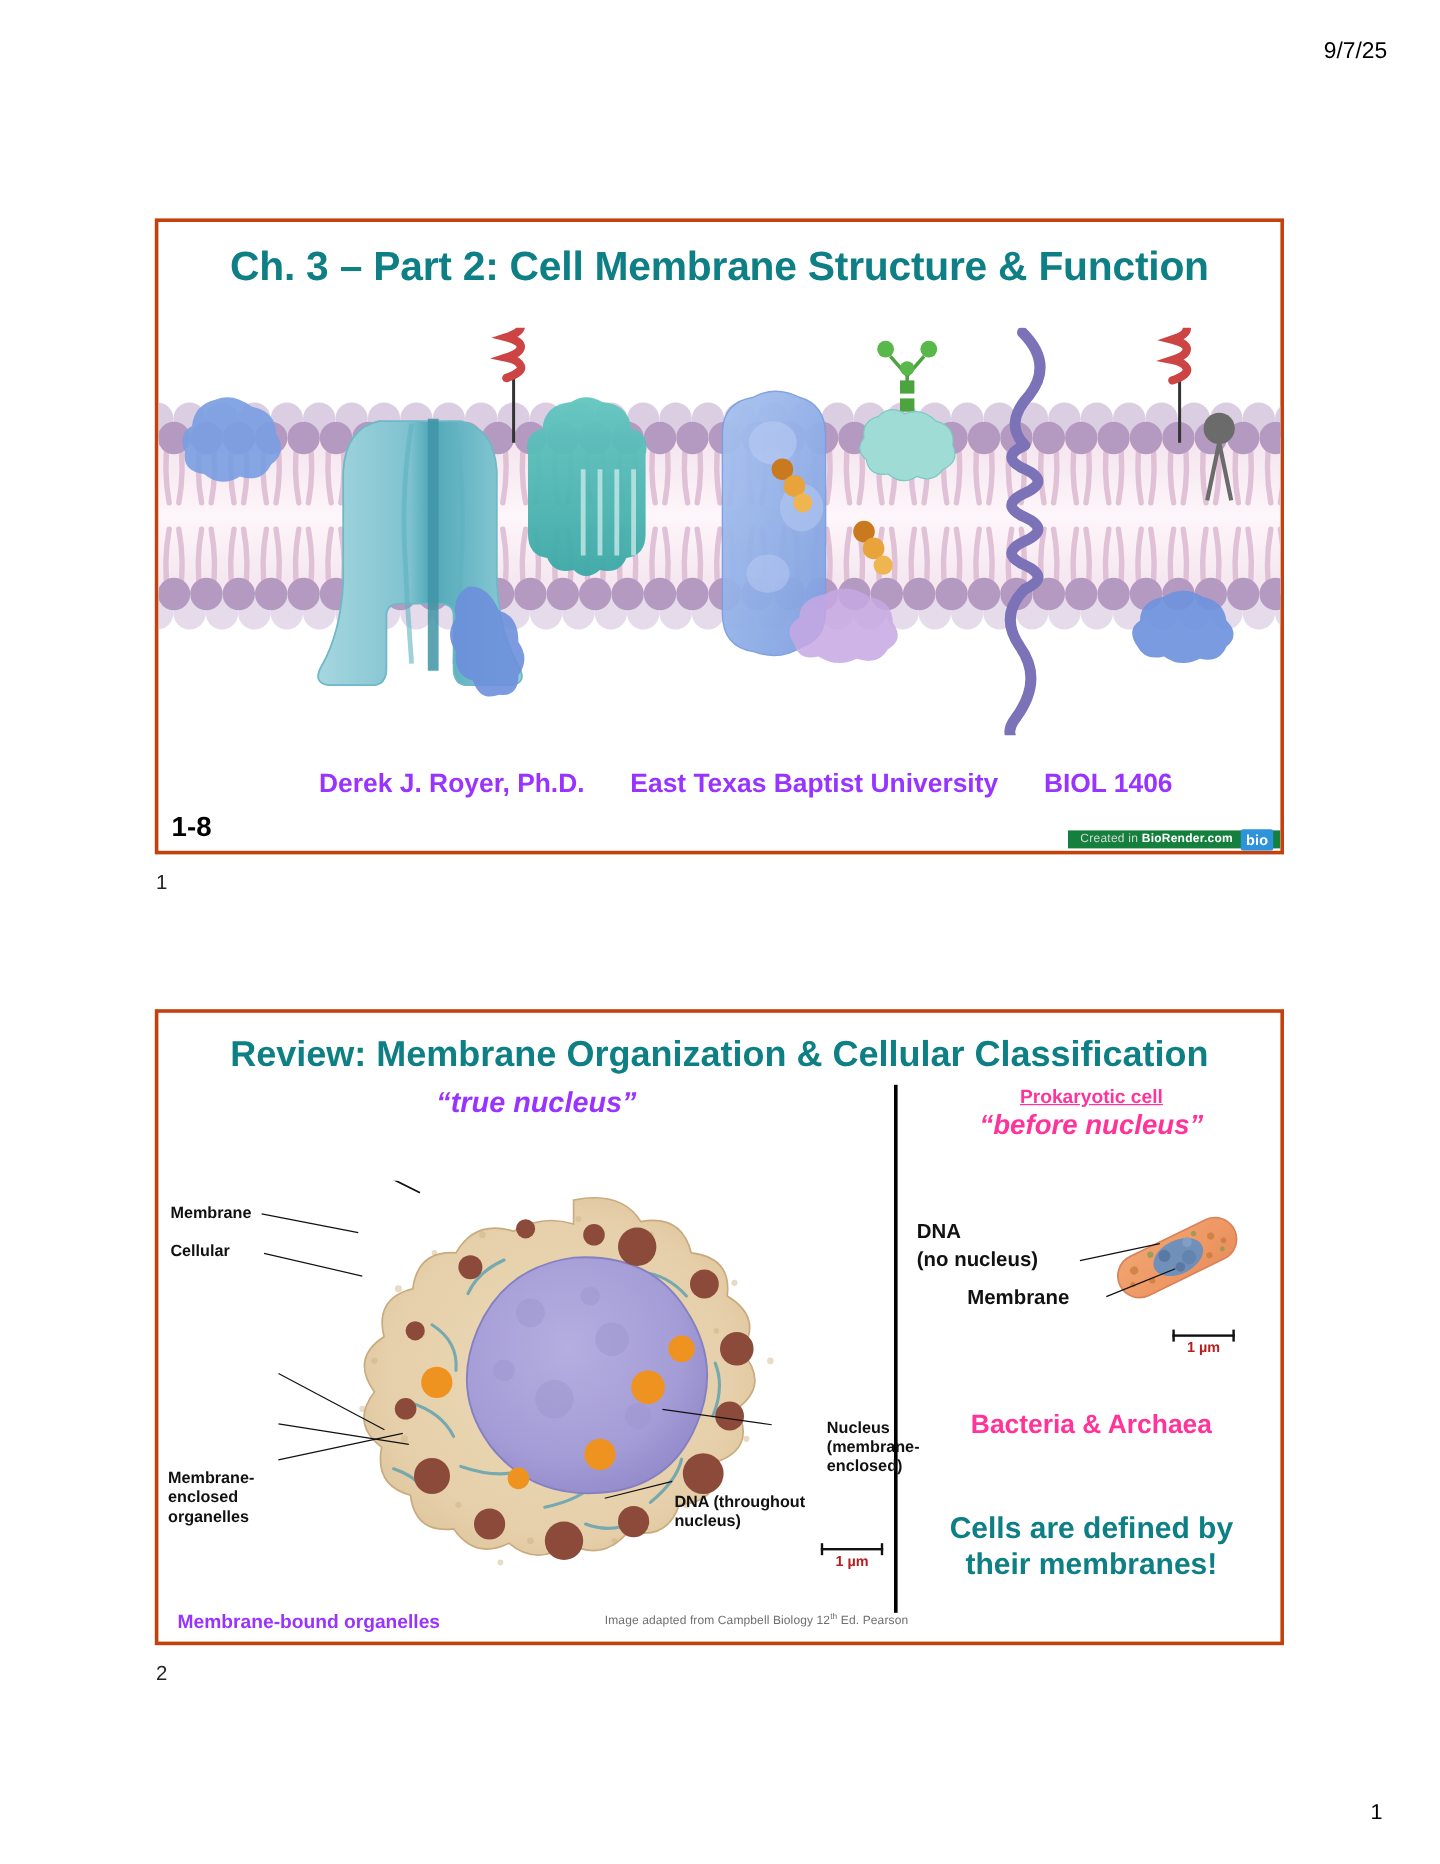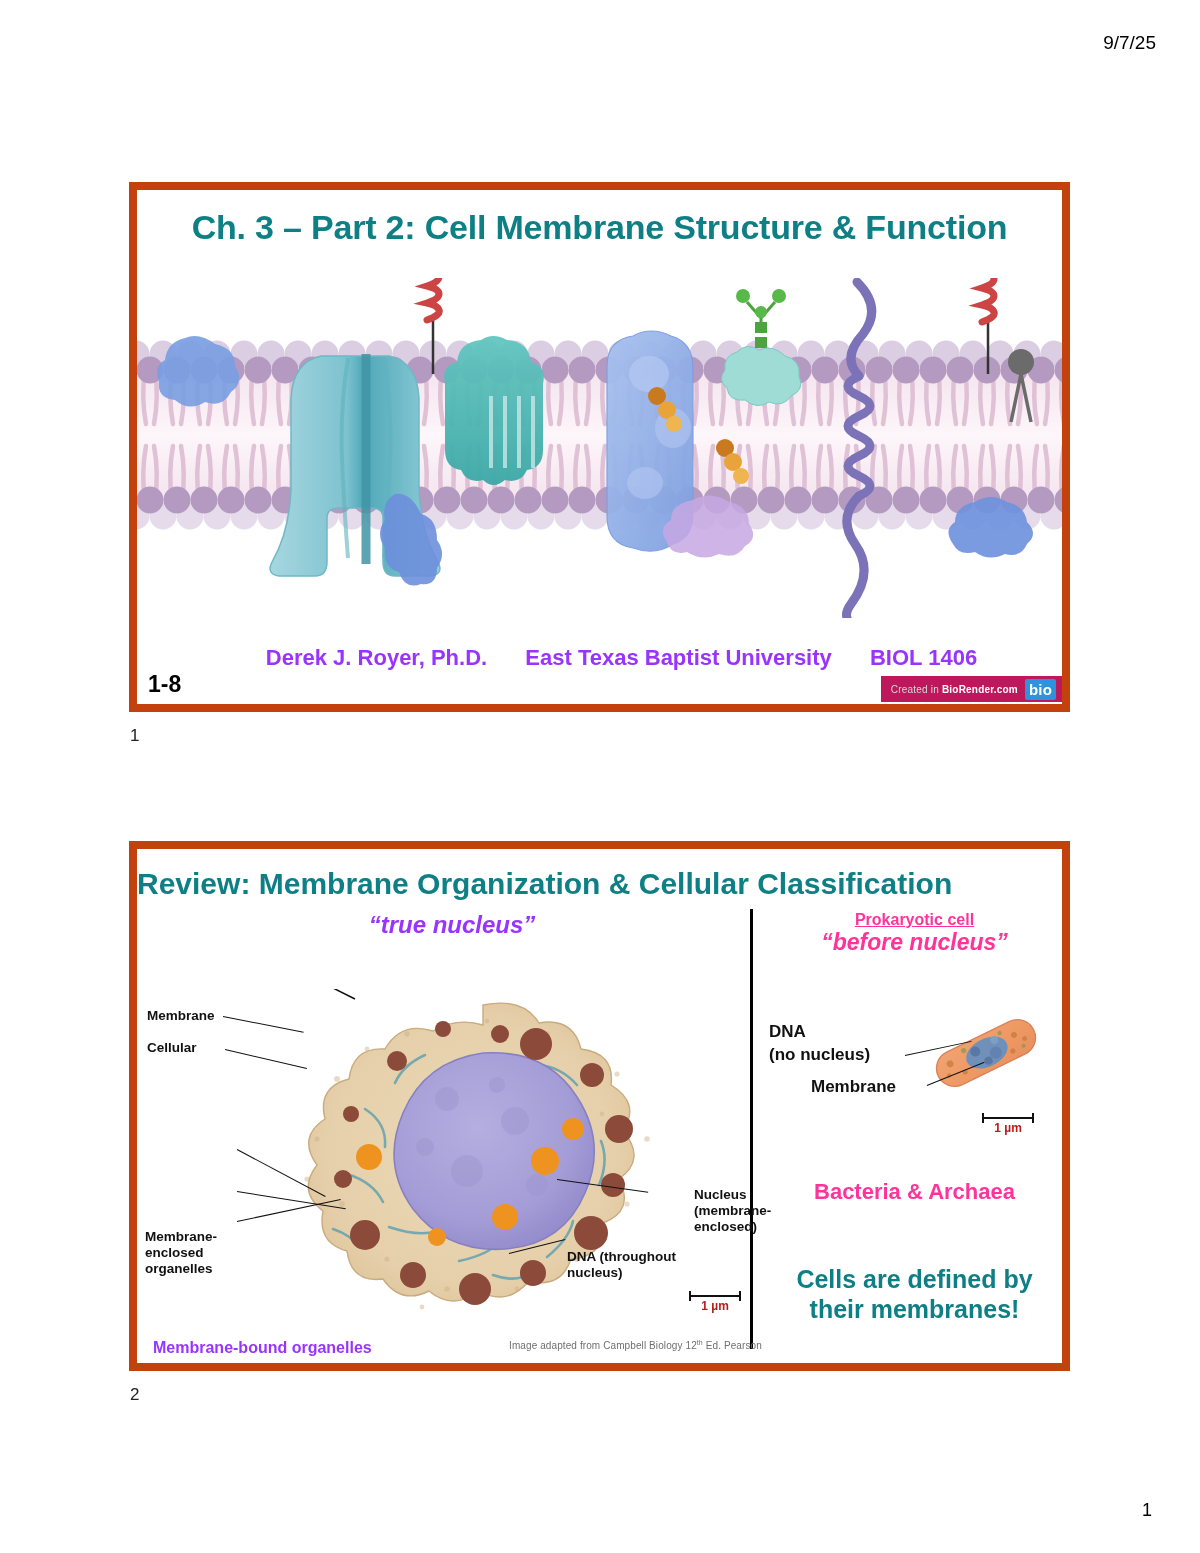--- a/index.html
+++ b/index.html
@@ -22,21 +22,21 @@
     font-size:18px; color:#000;
   }
   .slide-num {
     position:absolute; font-size:17px; color:#222;
   }
 
   
   .slide {
     position:absolute;
     background:#fff;
-    border:8px solid #c2410c;
+    border:3px solid #c2410c;
     overflow:hidden;
   }
   #slide1 { left:129px; top:182px; width:941px; height:530px; }
   #slide2 { left:129px; top:841px; width:941px; height:530px; }
 
   
   .s1-title {
     position:absolute; top:18px; left:0; width:100%;
     text-align:center;
     font-size:34px; font-weight:bold;
@@ -51,44 +51,45 @@
     color:#9933ff;
     font-weight:bold; font-size:22px;padding-left:44px;
   }
   .s1-authors span { margin:0 16px; }
   .s1-pagetag {
     position:absolute; left:11px; bottom:6px;
     font-size:23px; font-weight:bold; color:#000;
   }
   .biorender {
     position:absolute; right:0px; bottom:2px;
-    height:26px;
-    background:#be185d;
+    height:15px;
+    background:#15803d;
     display:flex; align-items:center;
     padding:0 6px 0 10px;
     font-size:10px; color:#d8d8d8;
     letter-spacing:.2px;
   }
   .biorender b { color:#fff; margin-left:3px; }
   .biorender .bio-badge {
     margin-left:7px; background:#2e93dd; color:#fff;
-    font-weight:bold; font-size:15px;
+    font-weight:bold; font-size:12px;
     padding:2px 4px; border-radius:2px;
   }
 
   
   .membrane-wrap {
     position:absolute; left:0; top:88px; width:941px; height:340px;
     overflow:hidden;
   }
   .bilayer { position:absolute; left:-4px; top:0; width:950px; height:340px; }
 
   
   .s2-title {
     position:absolute; top:18px; left:0; width:100%;
+    text-align:center;
     font-size:30px; font-weight:bold; color:#0d7f85;
     white-space:nowrap;
   }
   .s2-divider {
     position:absolute; left:613px; top:60px; width:3px; height:440px;
     background:#000;
   }
   .s2-euk-head {
     position:absolute; left:30px; top:62px; width:570px;
     text-align:center; color:#9933ff;

